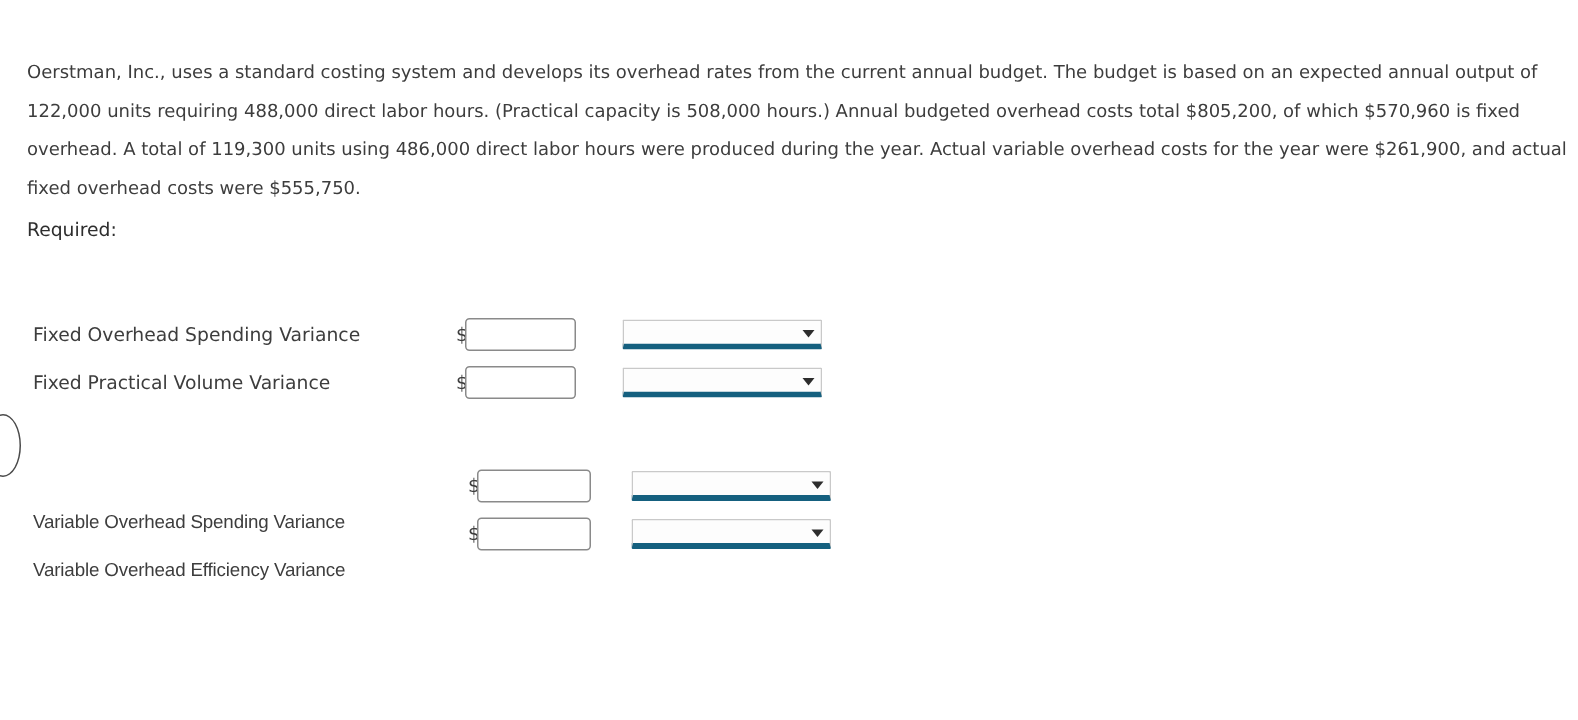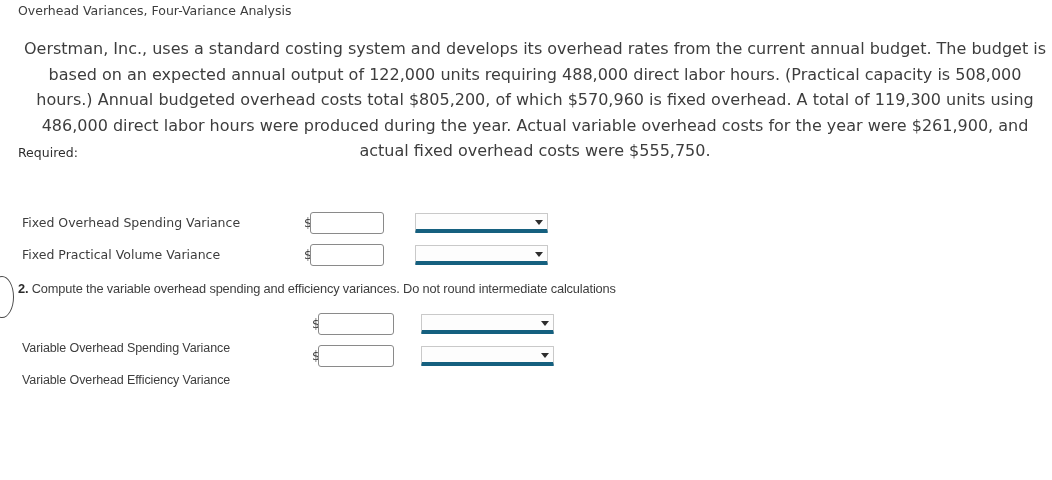--- a/index.html
+++ b/index.html
@@ -32,24 +32,24 @@
     color: #3d3d3d;
     white-space: nowrap;
   }
 
   
   .problem-text {
     position: absolute;
     left: 18px;
     top: 36px;
     width: 1034px;
-    font-size: 16px;
+    font-size: 12px;
     line-height: 25.5px;
     color: #3d3d3d;
-    text-align: center;
+    text-align: left;
   }
 
   
   .required-label {
     position: absolute;
     left: 18px;
     top: 145px;
     font-size: 12.5px;
     font-weight: normal;
     color: #2e2e2e;
@@ -182,21 +182,20 @@
   .answer-row .row-label { position: absolute; left: 0; top: 4px; text-align: right; }
   .answer-row .dollar    { top: 4px; }
   .answer-row .amount-input { top: 1px; }
   .answer-row .variance-select { top: 2px; }
 </style>
 </head>
 <body>
 
 <div class="page">
 
-  <div class="doc-title">Overhead Variances, Four-Variance Analysis</div>
 
   <div class="problem-text">Oerstman, Inc., uses a standard costing system and develops its overhead rates from the current annual budget. The budget is based on an expected annual output of 122,000 units requiring 488,000 direct labor hours. (Practical capacity is 508,000 hours.) Annual budgeted overhead costs total $805,200, of which $570,960 is fixed overhead. A total of 119,300 units using 486,000 direct labor hours were produced during the year. Actual variable overhead costs for the year were $261,900, and actual fixed overhead costs were $555,750.</div>
 
   <div class="required-label">Required:</div>
 
 
   <div class="group-1">
 
     <div class="answer-row" id="row-fixed-spending">
       <span class="row-label">Fixed Overhead Spending Variance</span>
@@ -215,24 +214,20 @@
       <div class="variance-select">
         <span class="sel-text"></span>
         <span class="caret"></span>
       </div>
     </div>
 
   </div>
 
   <div class="edge-arc"></div>
 
-  <div class="question" id="question-2">
-    <span class="qnum">2. </span>
-    <span>Compute the variable overhead spending and efficiency variances. Do not round intermediate calculations</span>
-  </div>
 
   <div class="group-2">
 
     <div class="answer-row" id="row-var-spending">
       <span class="row-label">Variable Overhead Spending Variance</span>
       <span class="dollar">$</span>
       <input class="amount-input" type="text" value="" placeholder="" style="">
       <div class="variance-select">
         <span class="sel-text"></span>
         <span class="caret"></span>

